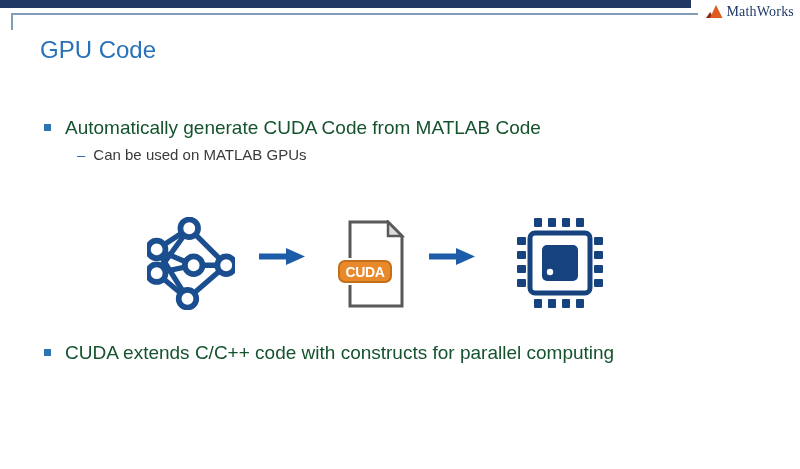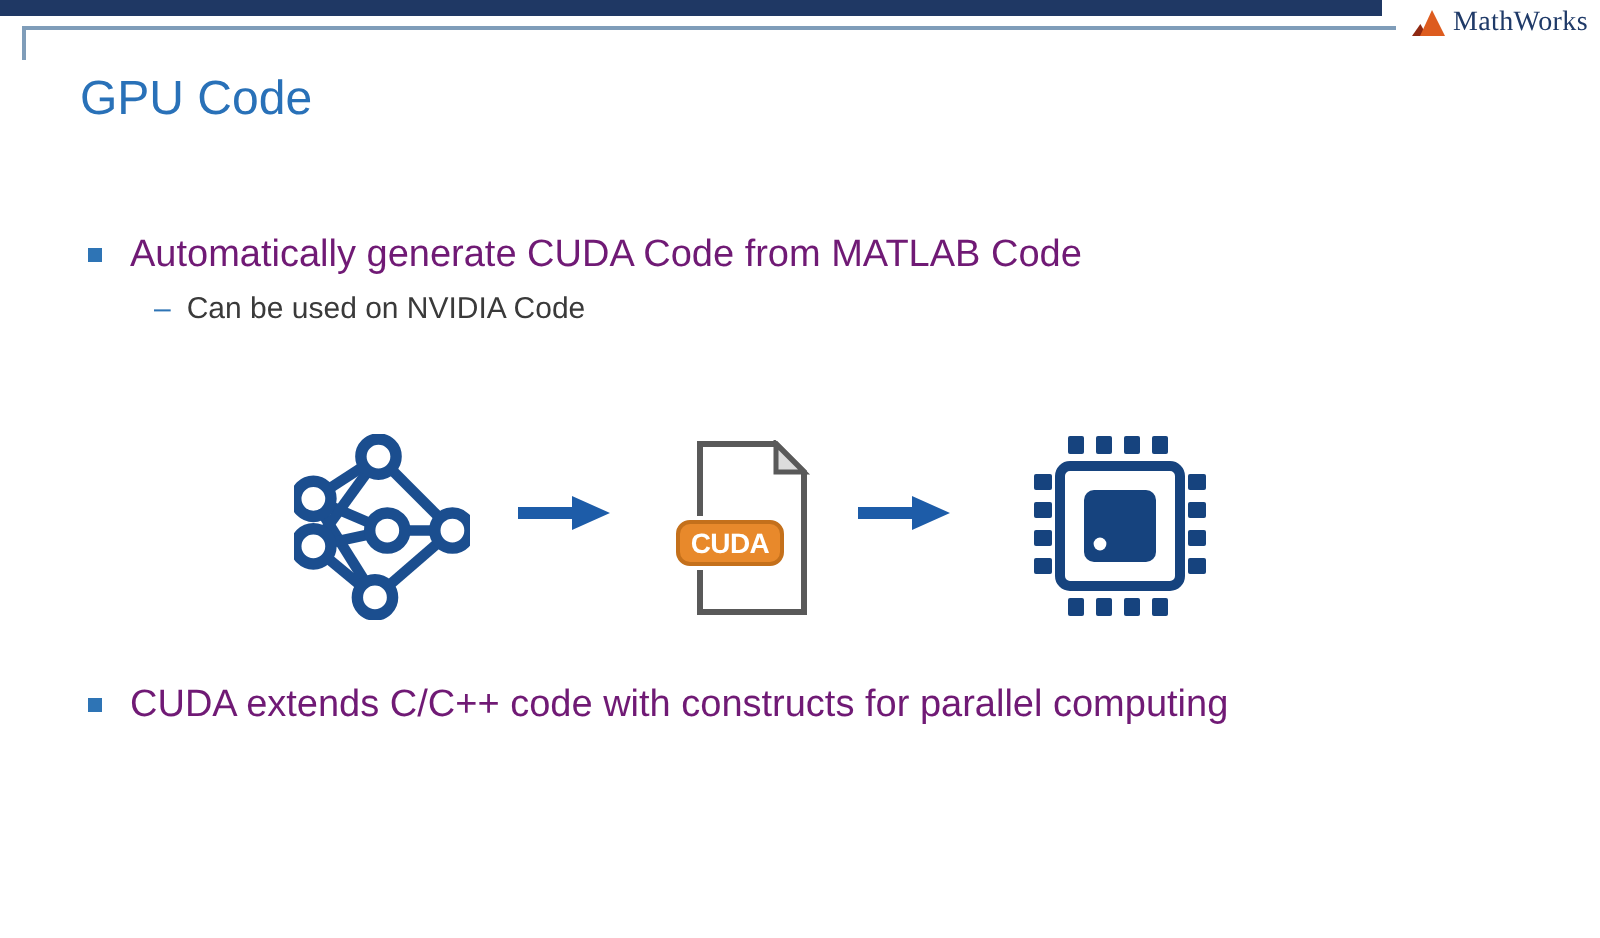--- a/index.html
+++ b/index.html
@@ -7,21 +7,21 @@
     position:relative; width:800px; height:469px; background:#ffffff;
     font-family:"Liberation Sans", sans-serif; overflow:hidden;
     border-right:3px solid #14b8a6;
   }
   .top-bar { position:absolute; left:0; top:0; width:691px; height:8px; background:#1F3864; }
   .brand { position:absolute; top:4px; right:6px; display:flex; align-items:center; gap:3px; }
   .brand-text { font-family:"Liberation Serif", serif; font-size:14px; color:#1F3A68; letter-spacing:.2px; }
   .header-rule { position:absolute; left:11px; top:13px; width:685px; height:15px;
     border-top:2px solid #7F9DB9; border-left:2px solid #7F9DB9; }
   .page-title { position:absolute; left:40px; top:36px; font-size:24px; color:#2971B8; }
-  .bullet-row { position:absolute; display:flex; gap:14px; font-size:19px; color:#701a75; }
+  .bullet-row { position:absolute; display:flex; gap:14px; font-size:19px; color:#14532d; }
   .bullet-row.first { left:44px; top:117px; }
   .bullet-row.second { left:44px; top:342px; }
   .bullet-marker { flex:0 0 auto; width:7px; height:7px; background:#2E74B5; margin-top:7px; }
   .sub-bullet { position:absolute; left:77px; top:146px; display:flex; gap:8px;
     font-size:15px; color:#3A3A3A; }
   .sub-dash { color:#2E74B5; }
   .icon { position:absolute; }
   .net-icon   { left:147px; top:217px; }
   .arrow-1    { left:259px; top:248px; }
   .doc-icon   { left:336px; top:220px; }
@@ -62,21 +62,21 @@
 
   <div class="page-title">GPU Code</div>
 
   <div class="bullet-row first">
     <span class="bullet-marker"></span>
     <span>Automatically generate CUDA Code from MATLAB Code</span>
   </div>
 
   <div class="sub-bullet">
     <span class="sub-dash">–</span>
-    <span>Can be used on NVIDIA Code</span>
+    <span>Can be used on MATLAB GPUs</span>
   </div>
 
   <svg class="icon net-icon" width="88" height="93" viewBox="0 0 100 104">
     <line class="net-edge" x1="11" y1="36" x2="48" y2="12"></line>
     <line class="net-edge" x1="11" y1="36" x2="53" y2="54"></line>
     <line class="net-edge" x1="11" y1="36" x2="46" y2="92"></line>
     <line class="net-edge" x1="11" y1="63" x2="48" y2="12"></line>
     <line class="net-edge" x1="11" y1="63" x2="53" y2="54"></line>
     <line class="net-edge" x1="11" y1="63" x2="46" y2="92"></line>
     <line class="net-edge" x1="48" y1="12" x2="90" y2="54"></line>

